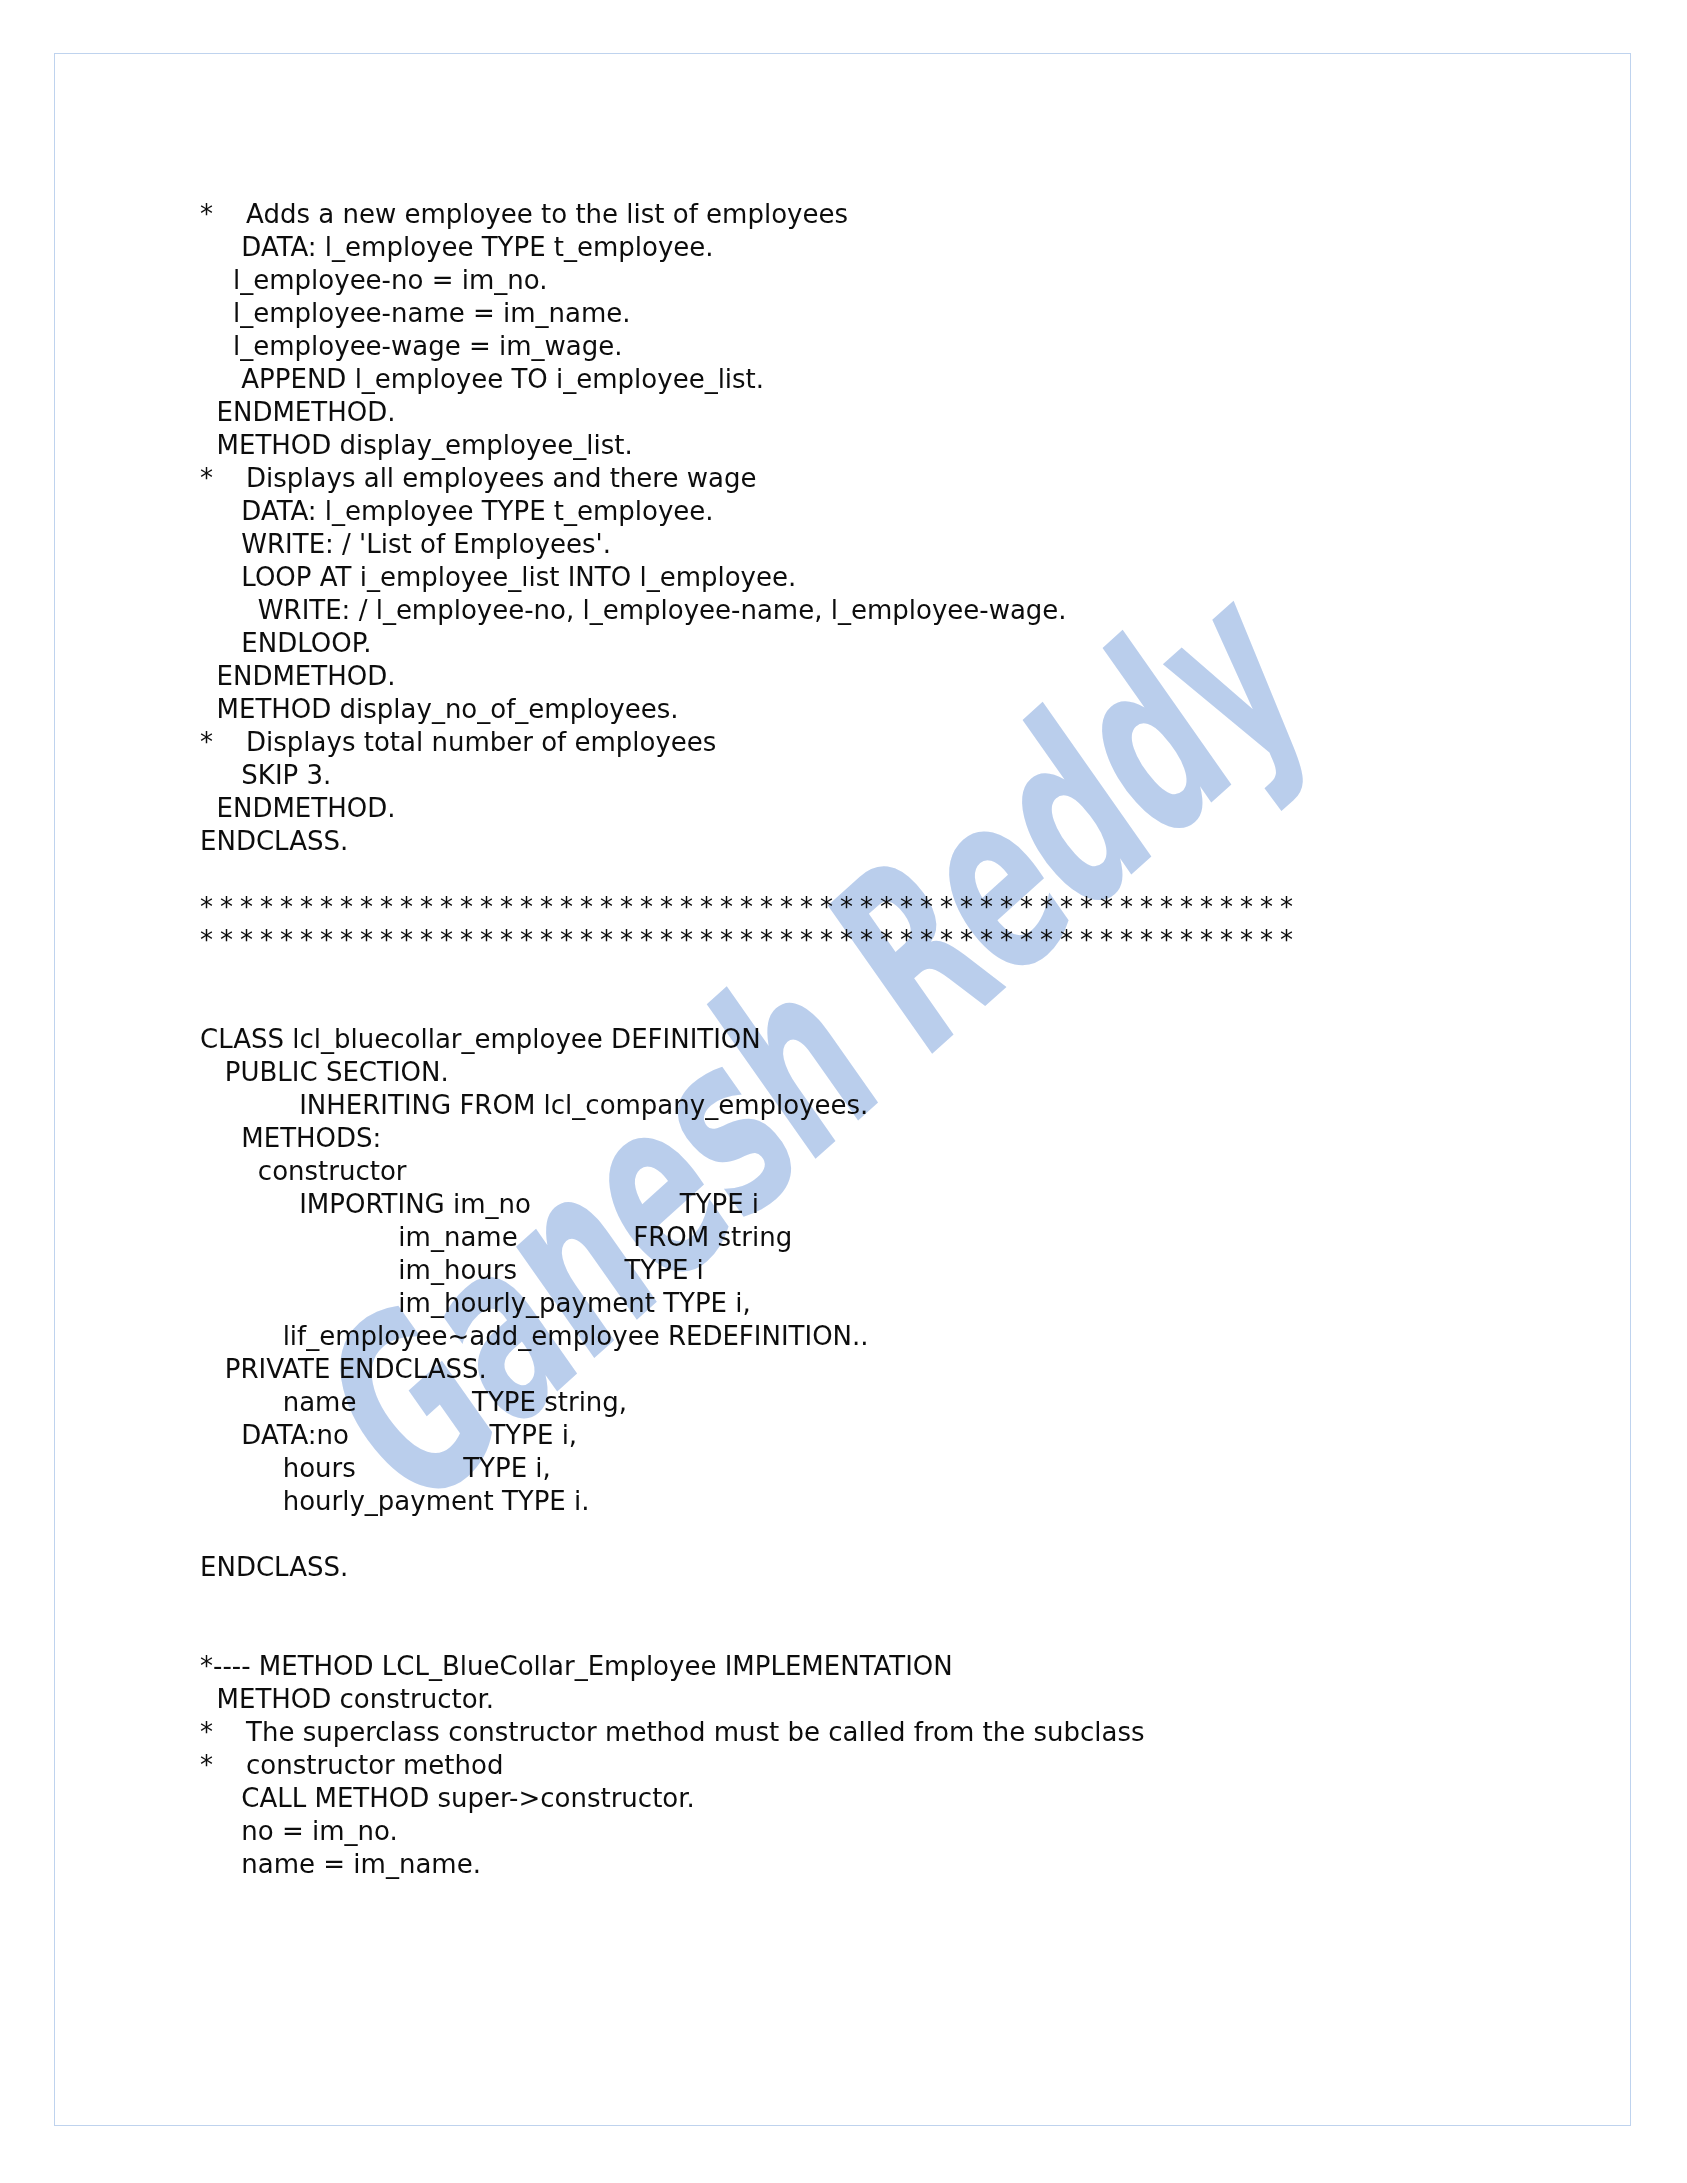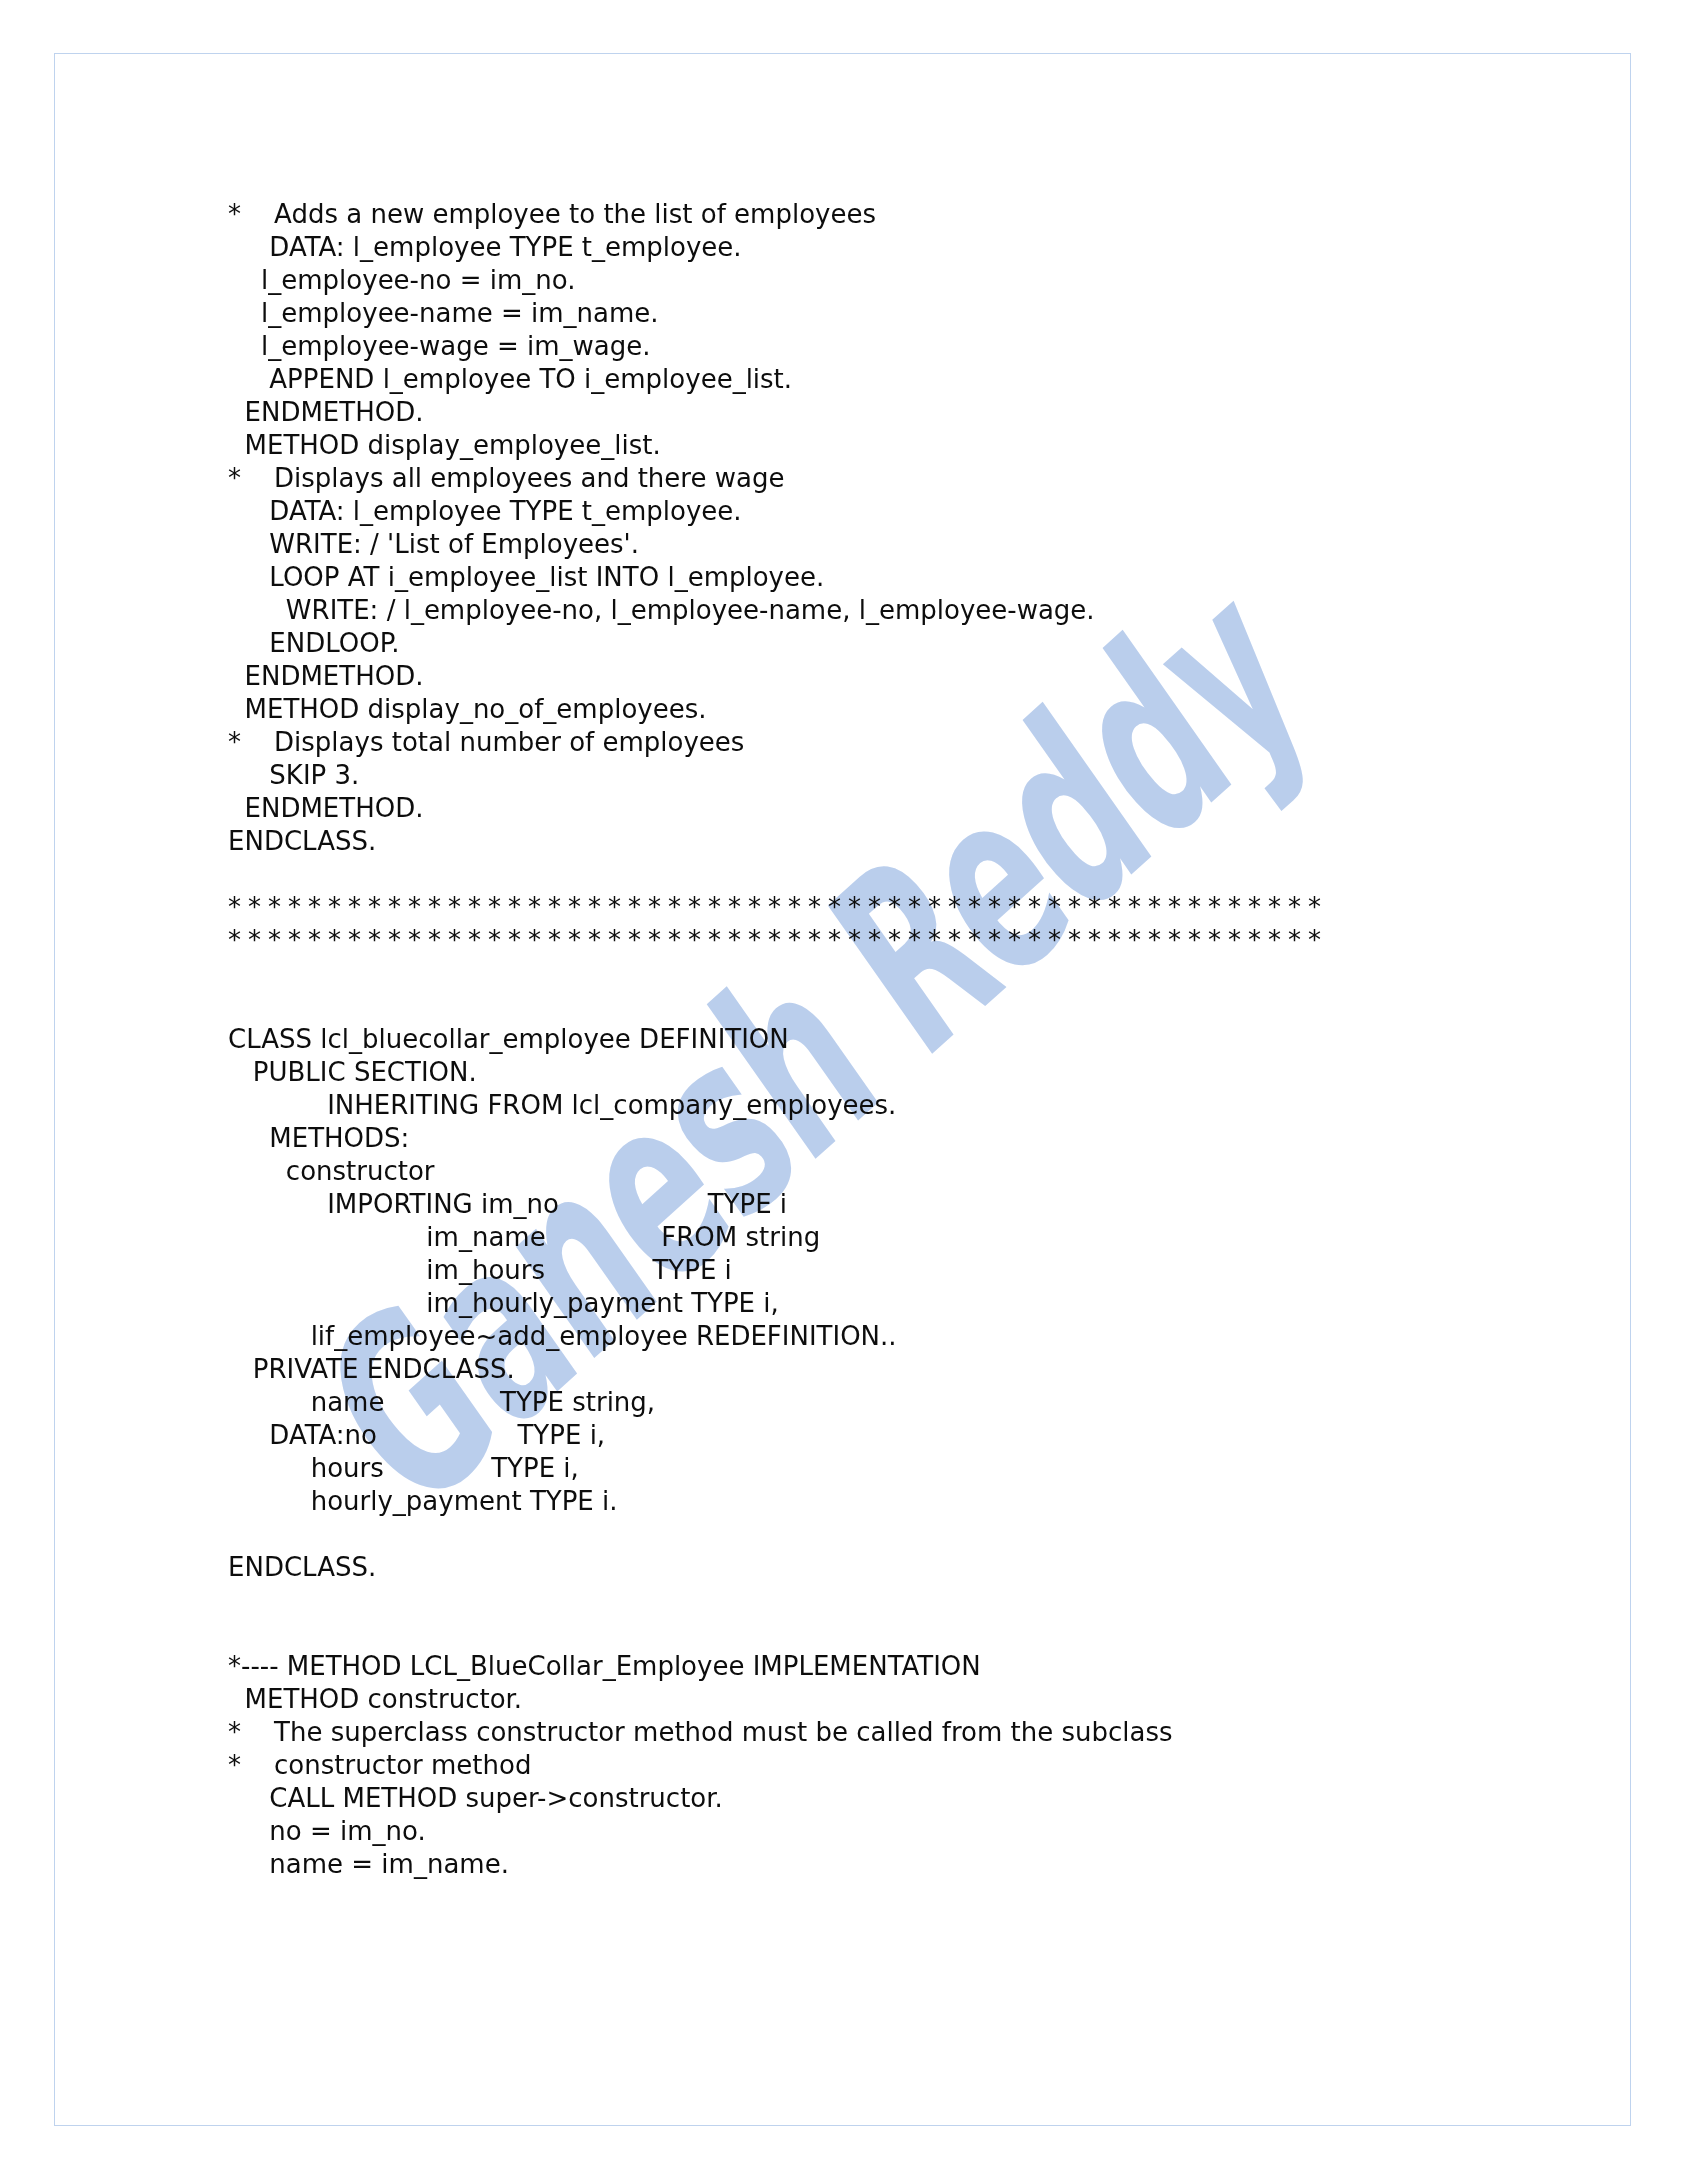--- a/index.html
+++ b/index.html
@@ -43,21 +43,20 @@
     position:absolute;
     left:200px;top:198px;
     width:1401px;
     font-size:26px;
     color:var(--ink);
   }
   .line{
     white-space:pre;
     height:33px;
     line-height:33px;
-    margin-left:28px;
   }
   .line.sep{
     letter-spacing:7px;
   }
 </style>
 </head>
 <body>
 
 <div class="page-frame"></div>
 

